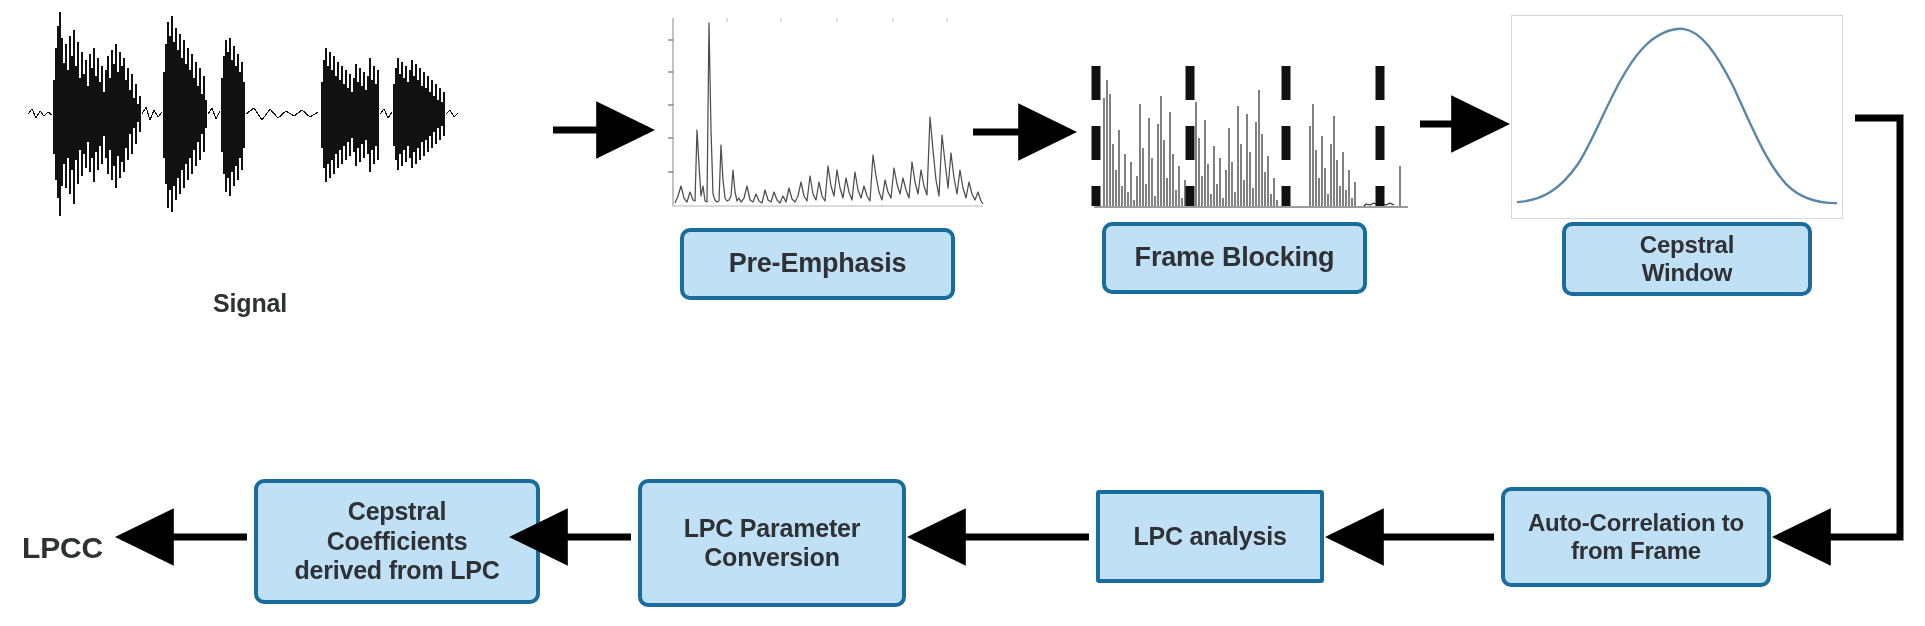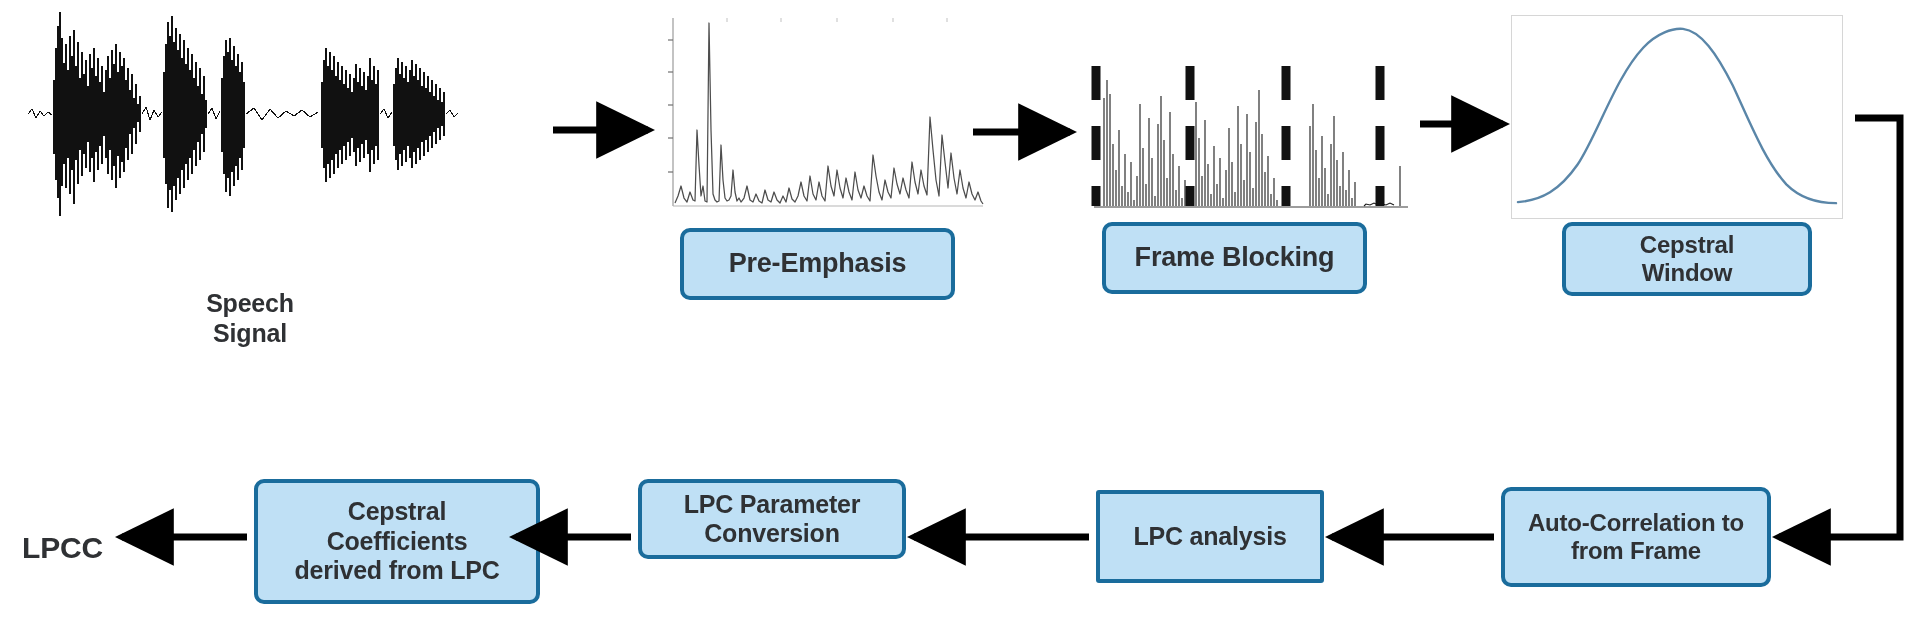--- a/index.html
+++ b/index.html
@@ -99,21 +99,20 @@
         <path d="M358 106 L362 101 L366 110 L370 104"></path>
 
         <path d="M372 106 L372 76 M374 106 L374 60 M376 106 L376 50 M378 106 L378 66 M380 106 L380 54 M382 106 L382 70 M384 106 L384 58 M386 106 L386 74 M388 106 L388 62 M390 106 L390 52 M392 106 L392 68 M394 106 L394 56 M396 106 L396 72 M398 106 L398 60 M400 106 L400 78 M402 106 L402 64 M404 106 L404 80 M406 106 L406 68 M408 106 L408 84 M410 106 L410 72 M412 106 L412 88 M414 106 L414 76 M416 106 L416 92 M418 106 L418 80 M420 106 L420 94 M422 106 L422 84"></path>
         <path d="M372 106 L372 138 M374 106 L374 152 M376 106 L376 162 M378 106 L378 146 M380 106 L380 158 M382 106 L382 142 M384 106 L384 154 M386 106 L386 138 M388 106 L388 150 M390 106 L390 160 M392 106 L392 144 M394 106 L394 156 M396 106 L396 140 M398 106 L398 152 M400 106 L400 134 M402 106 L402 148 M404 106 L404 132 M406 106 L406 144 M408 106 L408 128 M410 106 L410 140 M412 106 L412 124 M414 106 L414 136 M416 106 L416 120 M418 106 L418 132 M420 106 L420 118 M422 106 L422 128"></path>
         <path d="M424 106 L428 102 L432 109 L436 105"></path>
       </g>
     </svg>
   </div>
 
   <div class="tlabel" style="left:150px; top:288px; width:200px; font-size:25px;">
-    <div>Speech</div>
     <div>Signal</div>
   </div>
 
   <div class="plotpanel" style="left:655px; top:10px; width:340px; height:210px;">
     <svg viewBox="0 0 340 210" preserveAspectRatio="none" aria-hidden="true">
 
       <line x1="18" y1="8" x2="18" y2="196" stroke="#9b9b9b" stroke-width="1.2"></line>
 
       <g stroke="#6f6f6f" stroke-width="1.2">
         <line x1="13" y1="30" x2="18" y2="30"></line>
@@ -210,21 +209,21 @@
     <span class="lbl">
       <span>Auto-Correlation to</span><br>
       <span>from Frame</span>
     </span>
   </div>
 
   <div class="pbox sharp" style="left:1096px; top:490px; width:228px; height:93px; font-size:25px;">
     <span class="lbl">LPC analysis</span>
   </div>
 
-  <div class="pbox" style="left:638px; top:479px; width:268px; height:80px; font-size:25px;">
+  <div class="pbox" style="left:638px; top:479px; width:268px; height:128px; font-size:25px;">
     <span class="lbl">
       <span>LPC Parameter</span><br>
       <span>Conversion</span>
     </span>
   </div>
 
   <div class="pbox" style="left:254px; top:479px; width:286px; height:125px; font-size:25px;">
     <span class="lbl">
       <span>Cepstral</span><br>
       <span>Coefficients</span><br>

